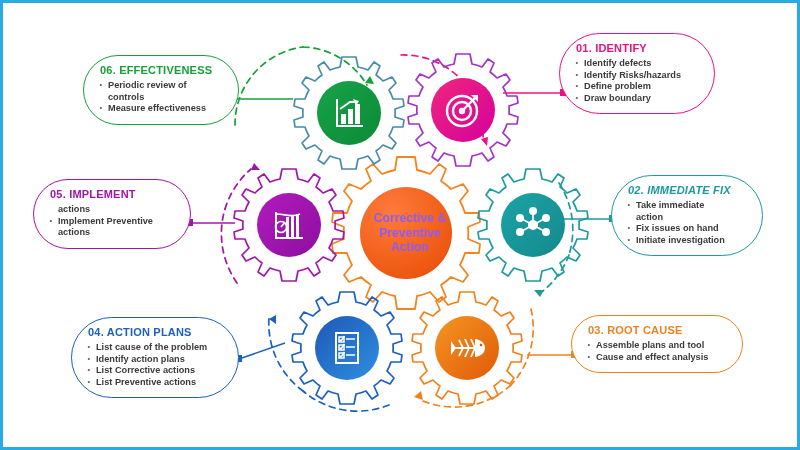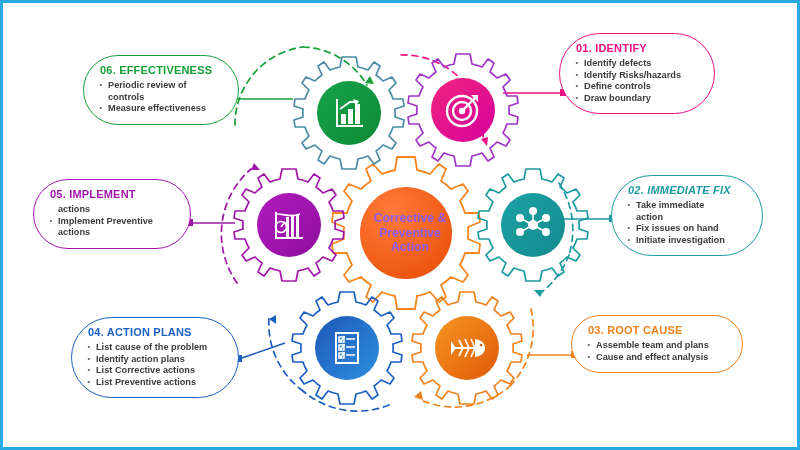--- a/index.html
+++ b/index.html
@@ -288,39 +288,39 @@
       </g>
     </svg>
 
     <div class="center-label">Corrective &amp; Preventive Action</div>
 
     <div class="callout c01">
       <div class="co-title">01. IDENTIFY</div>
       <ul class="co-list">
         <li>Identify defects</li>
         <li>Identify Risks/hazards</li>
-        <li>Define controls</li>
+        <li>Define problem</li>
         <li>Draw boundary</li>
       </ul>
     </div>
 
     <div class="callout c02">
       <div class="co-title">02. IMMEDIATE FIX</div>
       <ul class="co-list">
         <li>Take immediate</li>
         <li style="padding-left: 10px; list-style: none;" class="cont">action</li>
         <li>Fix issues on hand</li>
         <li>Initiate investigation</li>
       </ul>
     </div>
 
     <div class="callout c03">
       <div class="co-title">03. ROOT CAUSE</div>
       <ul class="co-list">
-        <li>Assemble team and plans</li>
+        <li>Assemble plans and tool</li>
         <li>Cause and effect analysis</li>
       </ul>
     </div>
 
     <div class="callout c04">
       <div class="co-title">04. ACTION PLANS</div>
       <ul class="co-list">
         <li>List cause of the problem</li>
         <li>Identify action plans</li>
         <li>List Corrective  actions</li>

